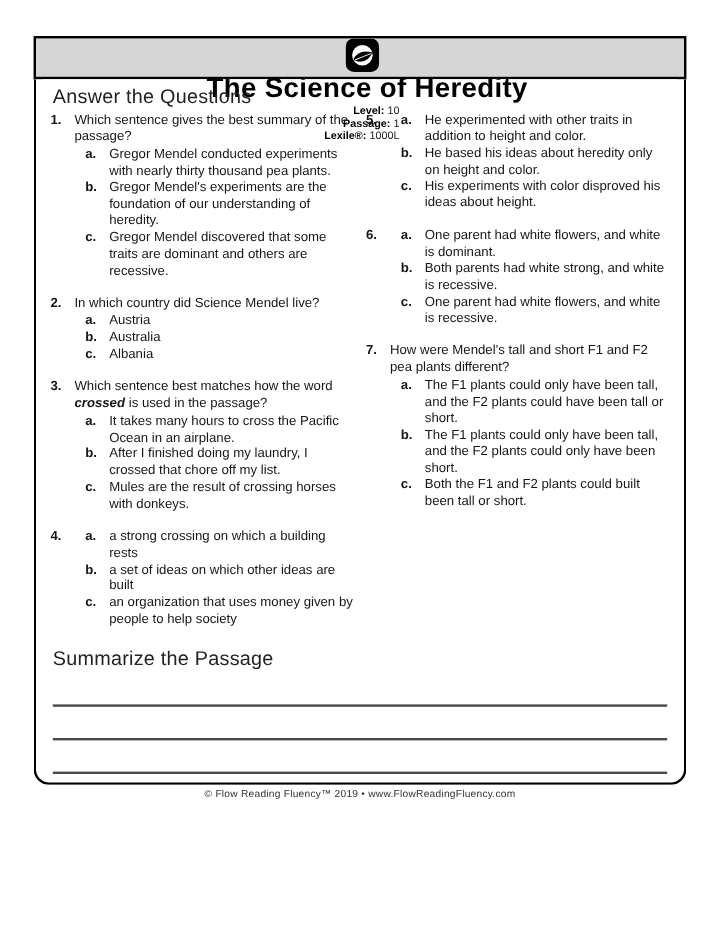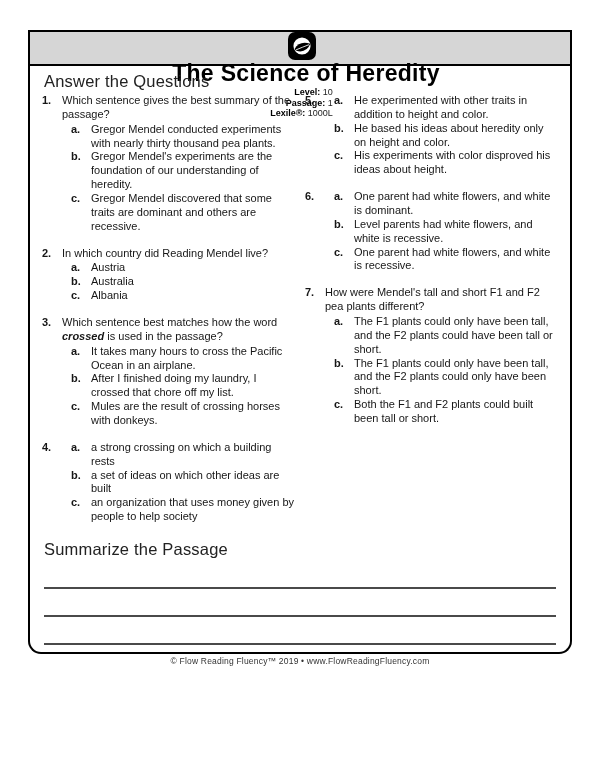--- a/index.html
+++ b/index.html
@@ -127,21 +127,21 @@
                 <div class="option">
                   <span class="letter">c.</span>
                   <span>Gregor Mendel discovered that some traits are dominant and others are recessive.</span>
                 </div>
               </div>
             </div>
           </div>
           <div class="question">
             <div class="qnum">2.</div>
             <div>
-              <div class="stem">In which country did Reading Mendel live?</div>
+              <div class="stem">In which country did Science Mendel live?</div>
               <div class="options">
                 <div class="option">
                   <span class="letter">a.</span>
                   <span>Austria</span>
                 </div>
                 <div class="option">
                   <span class="letter">b.</span>
                   <span>Australia</span>
                 </div>
                 <div class="option">
@@ -214,21 +214,21 @@
           <div class="question">
             <div class="qnum">6.</div>
             <div>
               <div class="options">
                 <div class="option">
                   <span class="letter">a.</span>
                   <span>One parent had white flowers, and white is dominant.</span>
                 </div>
                 <div class="option">
                   <span class="letter">b.</span>
-                  <span>Level parents had white flowers, and white is recessive.</span>
+                  <span>Both parents had white strong, and white is recessive.</span>
                 </div>
                 <div class="option">
                   <span class="letter">c.</span>
                   <span>One parent had white flowers, and white is recessive.</span>
                 </div>
               </div>
             </div>
           </div>
           <div class="question">
             <div class="qnum">7.</div>

